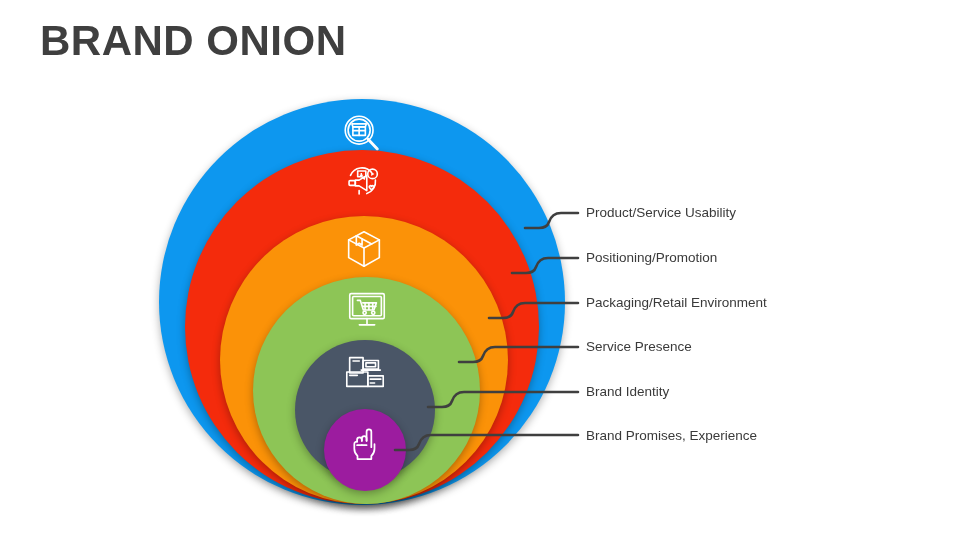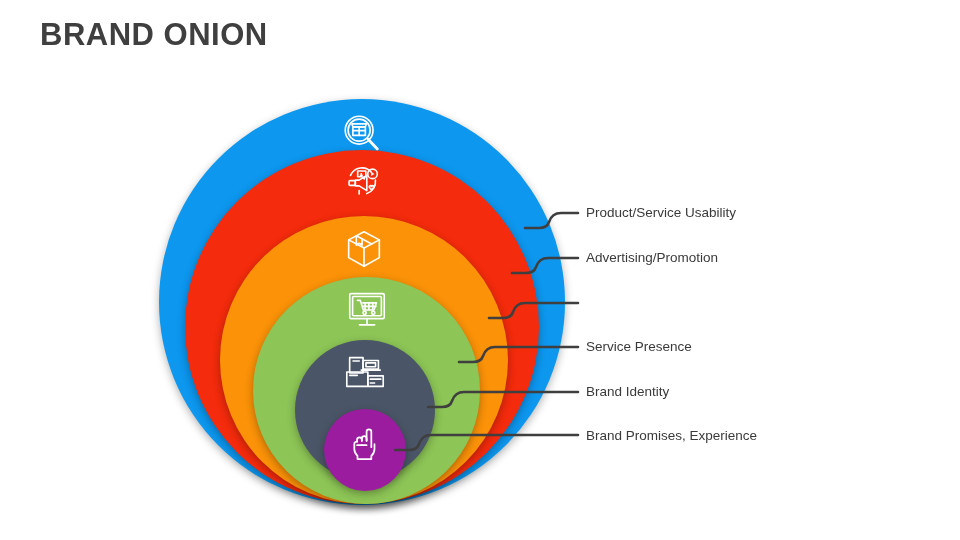--- a/index.html
+++ b/index.html
@@ -13,21 +13,21 @@
     height: 540px;
     overflow: hidden;
     font-family: "Liberation Sans", sans-serif;
     color: #404040;
     position: relative;
   }
 
   
   #header { position: absolute; left: 40px; top: 18px; }
   #page-title {
-    font-size: 31px;
+    font-size: 42px;
     font-weight: bold;
     letter-spacing: 0.5px;
     color: #3f3f3f;
     line-height: 1.1;
     margin: 0;
   }
   #page-subtitle {
     font-size: 17px;
     font-weight: normal;
     color: #4a4a4a;
@@ -174,19 +174,20 @@
     <path d="M525 228 H539 q8 0 10 -6 q3 -9 12 -9 H578"></path>
     <path d="M512 273 H526 q8 0 10 -6 q3 -9 12 -9 H578"></path>
     <path d="M489 318 H503 q8 0 10 -6 q3 -9 12 -9 H578"></path>
     <path d="M459 362 H473 q8 0 10 -6 q3 -9 12 -9 H578"></path>
     <path d="M428 407 H442 q8 0 10 -6 q3 -9 12 -9 H578"></path>
     <path d="M395 450 H409 q8 0 10 -6 q3 -9 12 -9 H578"></path>
   </svg>
 
   <div id="labels">
     <div class="onion-label" style="top:206px;">Product/Service Usability</div>
-    <div class="onion-label" style="top:251px;">Advertising/Promotion</div>
+    <div class="onion-label" style="top:251px;">Positioning/Promotion</div>
+    <div class="onion-label" style="top:296px;">Packaging/Retail Environment</div>
     <div class="onion-label" style="top:340px;">Service Presence</div>
     <div class="onion-label" style="top:385px;text-align:right;">Brand Identity</div>
     <div class="onion-label" style="top:429px;">Brand Promises, Experience</div>
   </div>
 
 </div>
 
 </body></html>

